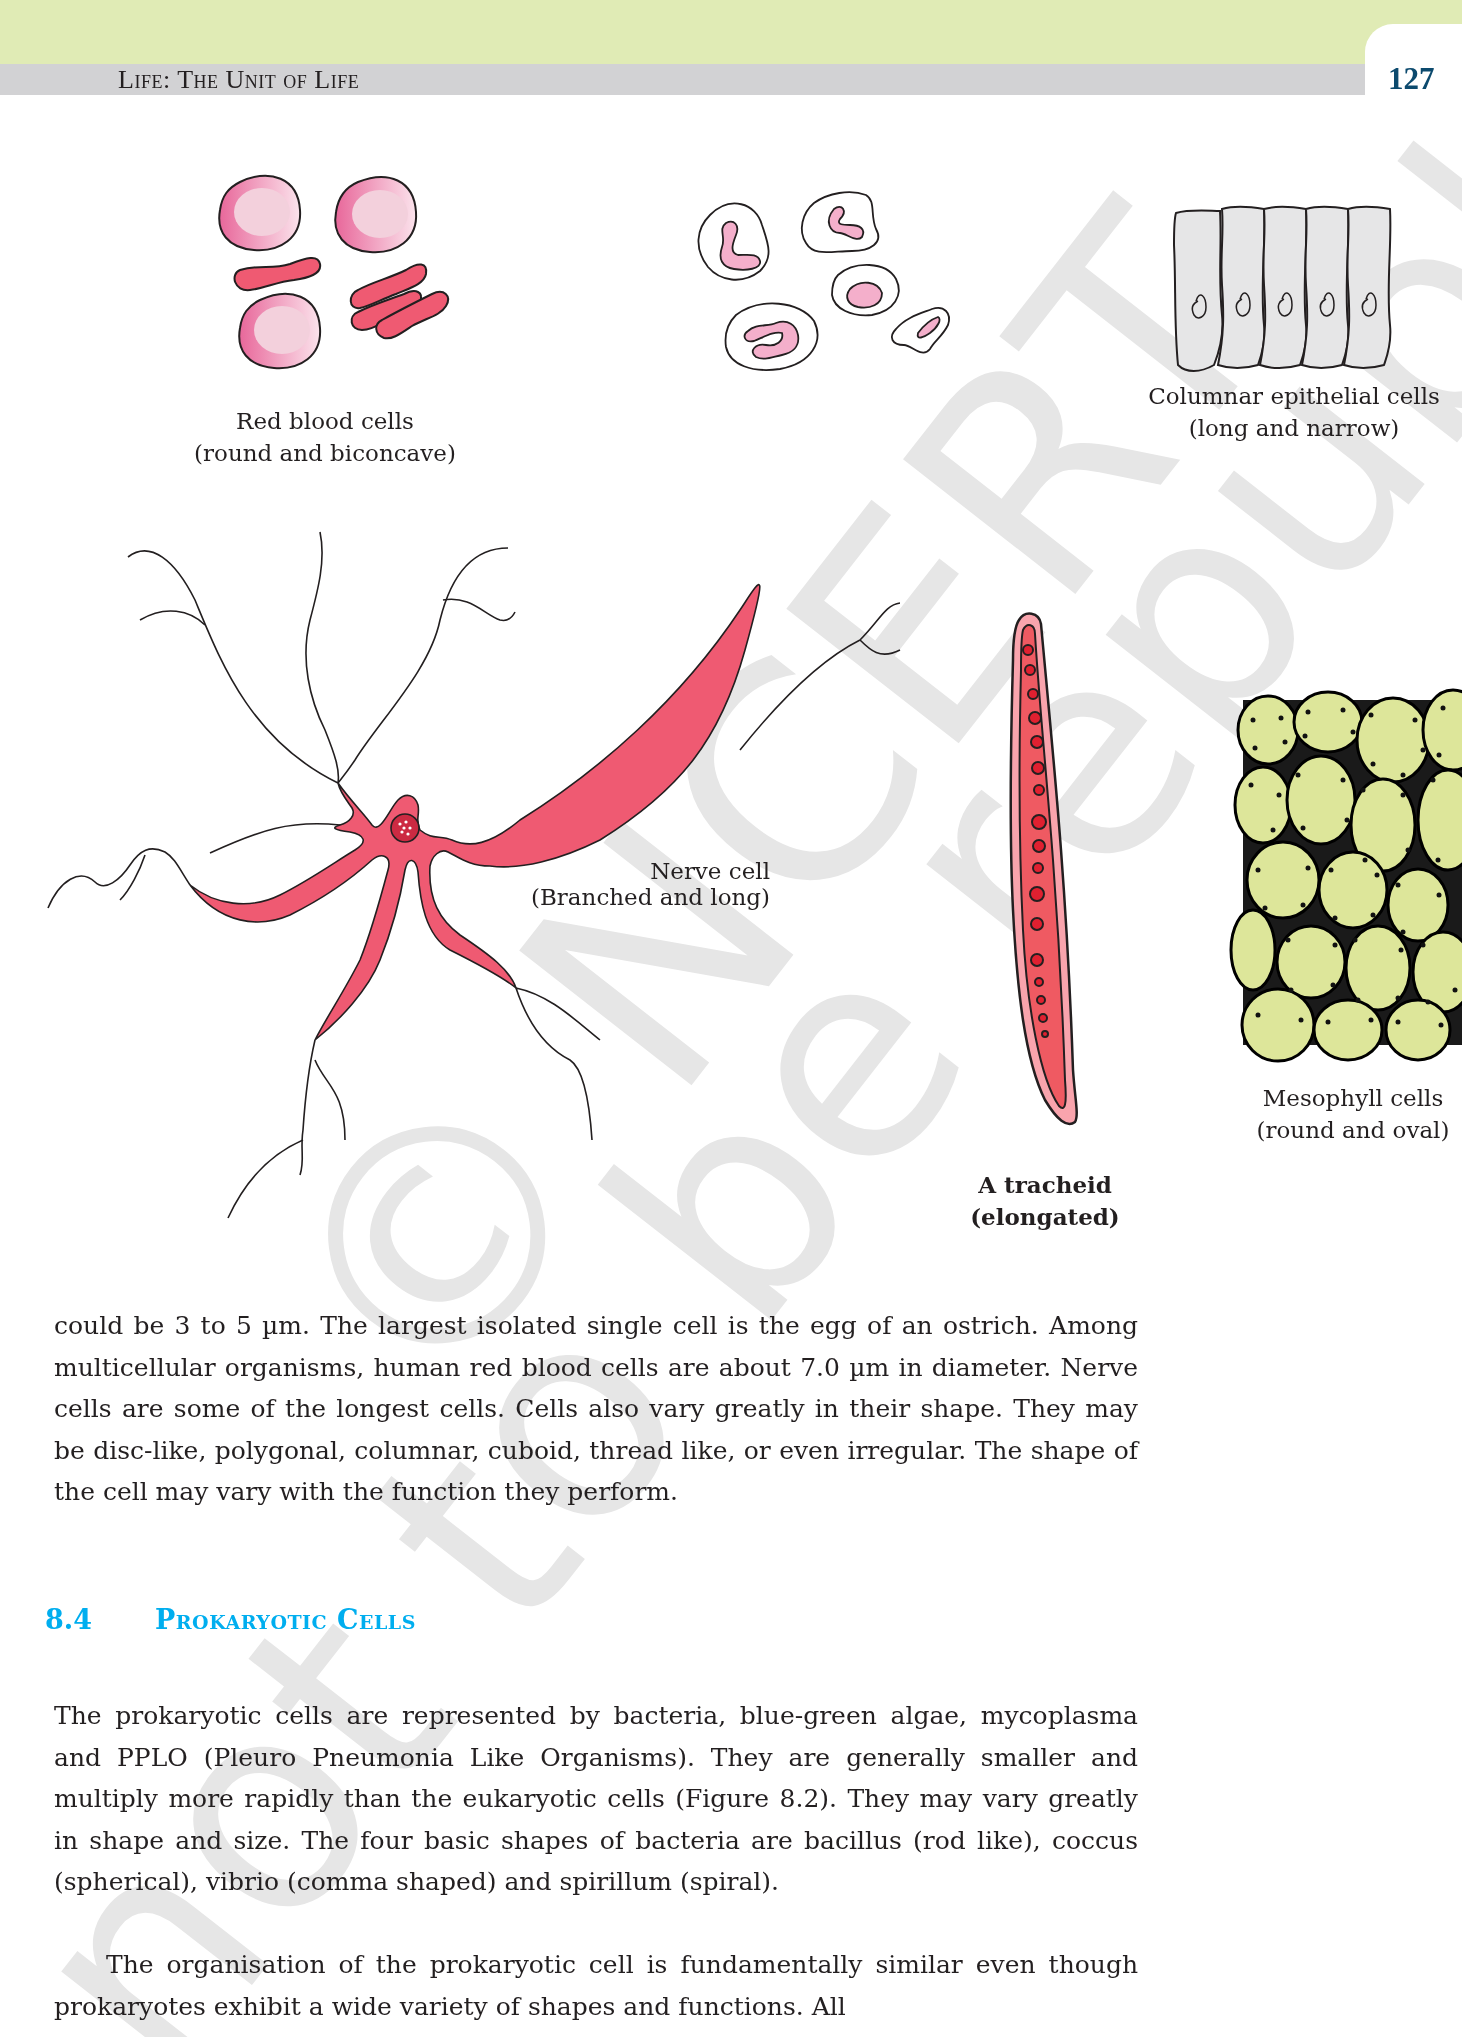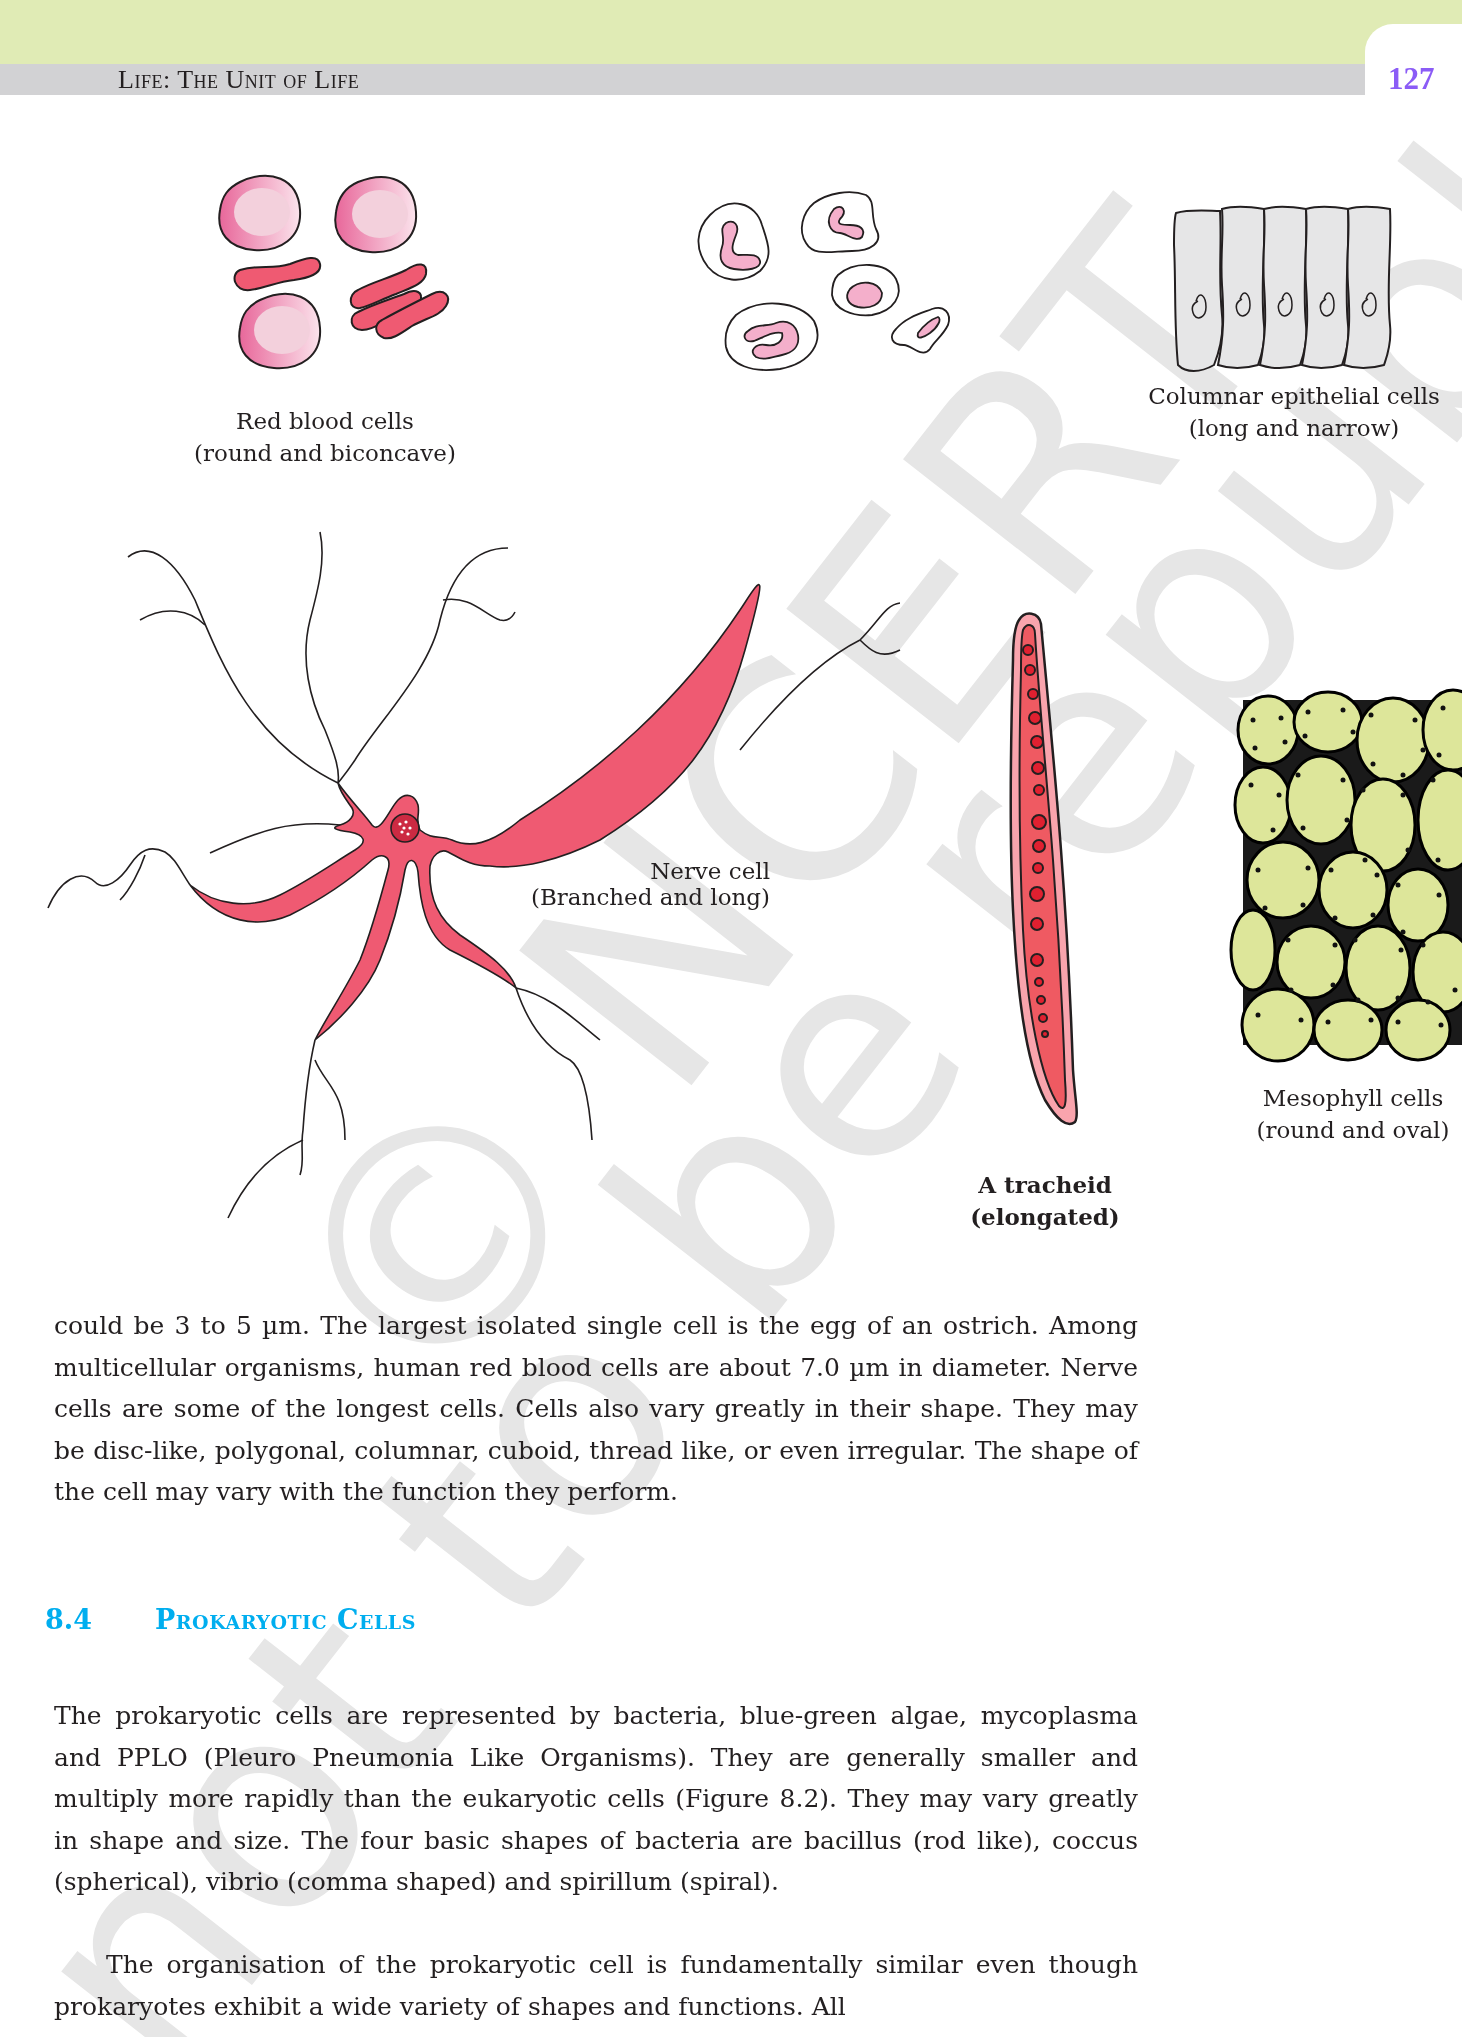--- a/index.html
+++ b/index.html
@@ -10,21 +10,21 @@
   .abs { position: absolute; }
   .green-band { left: 0; top: 0; width: 1462px; height: 64px; background: #e0ebb5; }
   .gray-band { left: 0; top: 64px; width: 1365px; height: 31px; background: #d2d2d4; }
   .page-tab { left: 1365px; top: 24px; width: 110px; height: 90px; background: #ffffff; border-top-left-radius: 28px; }
   .running-head {
     left: 118px; top: 66px; font-family: "Liberation Serif", serif; font-size: 26px;
     font-variant: small-caps; letter-spacing: 0.5px; color: #231f20; line-height: 28px;
   }
   .page-number {
     left: 1388px; top: 62px; font-family: "Liberation Serif", serif; font-weight: bold;
-    font-size: 31px; color: #8b5cf6; line-height: 34px;
+    font-size: 31px; color: #0c4a6e; line-height: 34px;
   }
   .watermark { left: 0; top: 0; width: 1462px; height: 2037px; pointer-events: none; }
   .fig-label {
     font-family: "DejaVu Serif", serif; font-size: 23px; line-height: 32px;
     color: #231f20; text-align: center; white-space: nowrap;
   }
   .nerve-label { font-family: "DejaVu Serif", serif; font-size: 23px; line-height: 26px; color: #231f20; text-align: right; white-space: nowrap; }
   .caption {
     left: 340px; top: 1236px; font-family: "DejaVu Serif", serif; font-size: 23px;
     color: #6d6e71; white-space: nowrap; letter-spacing: 0.4px;

